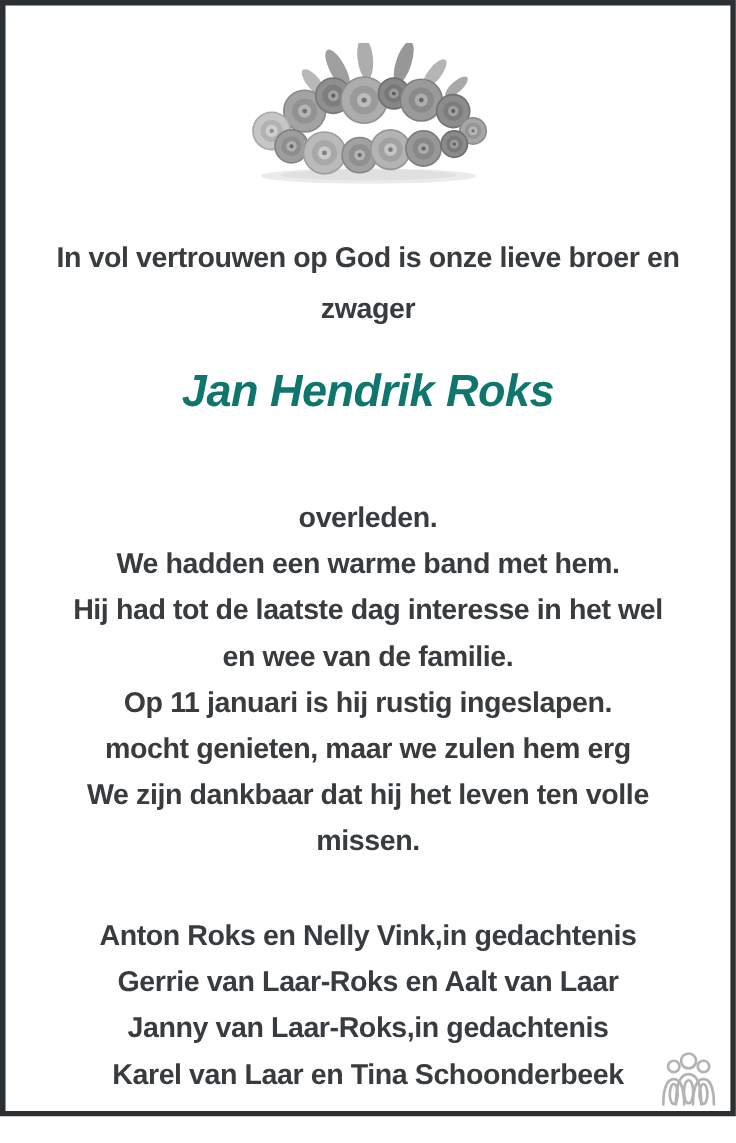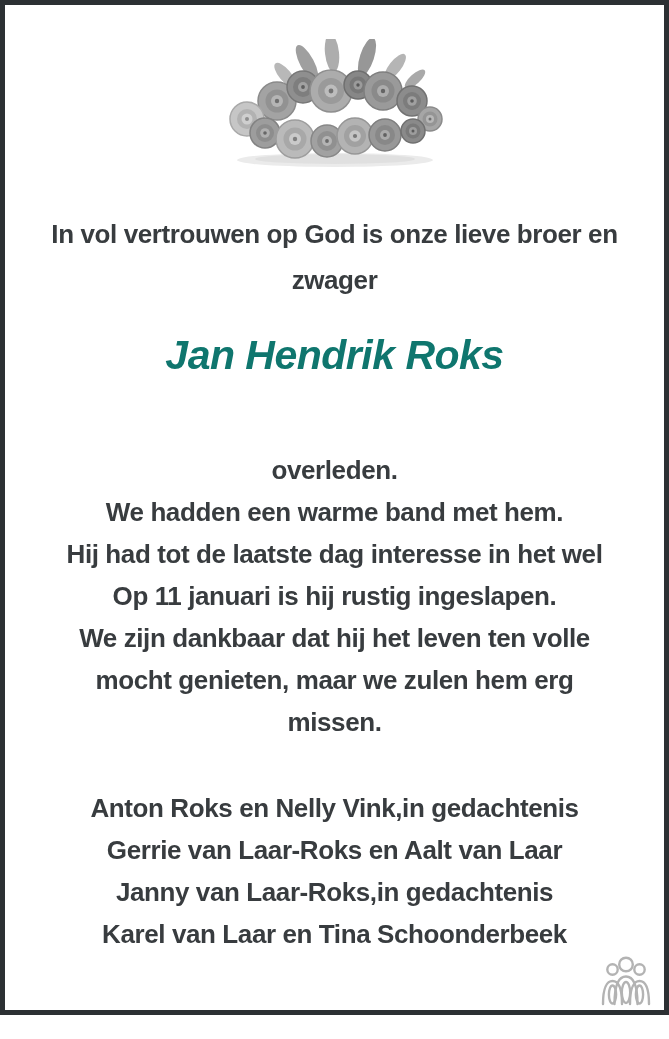--- a/index.html
+++ b/index.html
@@ -156,23 +156,24 @@
     <div class="line">In vol vertrouwen op God is onze lieve broer en</div>
     <div class="line">zwager</div>
   </div>
 
   <div class="deceased-name">Jan Hendrik Roks</div>
 
   <div class="body-block">
     <div class="line">overleden.</div>
     <div class="line">We hadden een warme band met hem.</div>
     <div class="line">Hij had tot de laatste dag interesse in het wel</div>
+    <div class="line">en wee van de familie.</div>
     <div class="line">Op 11 januari is hij rustig ingeslapen.</div>
+    <div class="line">mocht genieten, maar we zulen hem erg</div>
     <div class="line">We zijn dankbaar dat hij het leven ten volle</div>
-    <div class="line">mocht genieten, maar we zulen hem erg</div>
     <div class="line">missen.</div>
   </div>
 
   <div class="relatives-block">
     <div class="line">Anton Roks en Nelly Vink,in gedachtenis</div>
     <div class="line">Gerrie van Laar-Roks en Aalt van Laar</div>
     <div class="line">Janny van Laar-Roks,in gedachtenis</div>
     <div class="line">Karel van Laar en Tina Schoonderbeek</div>
   </div>
 

